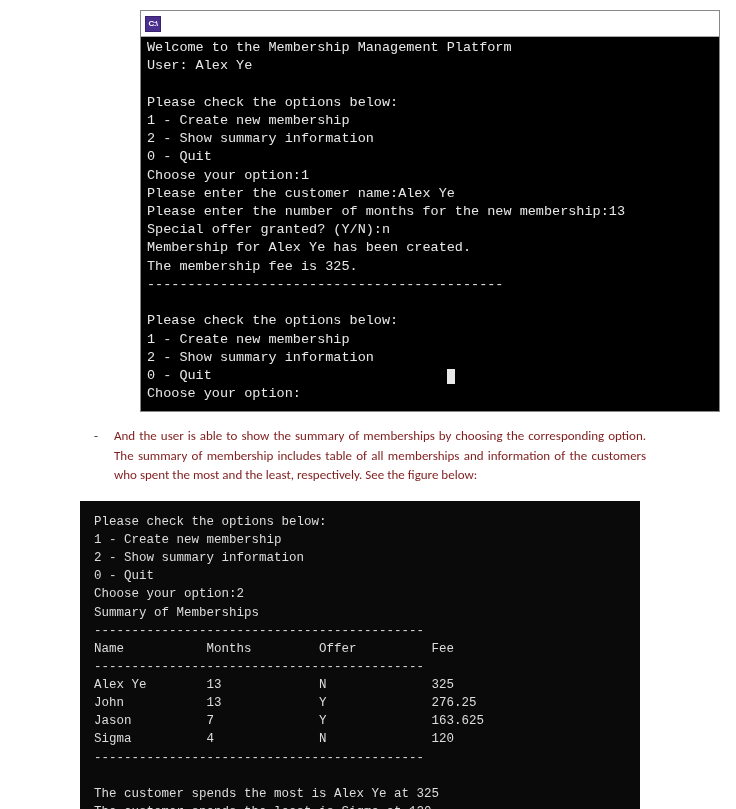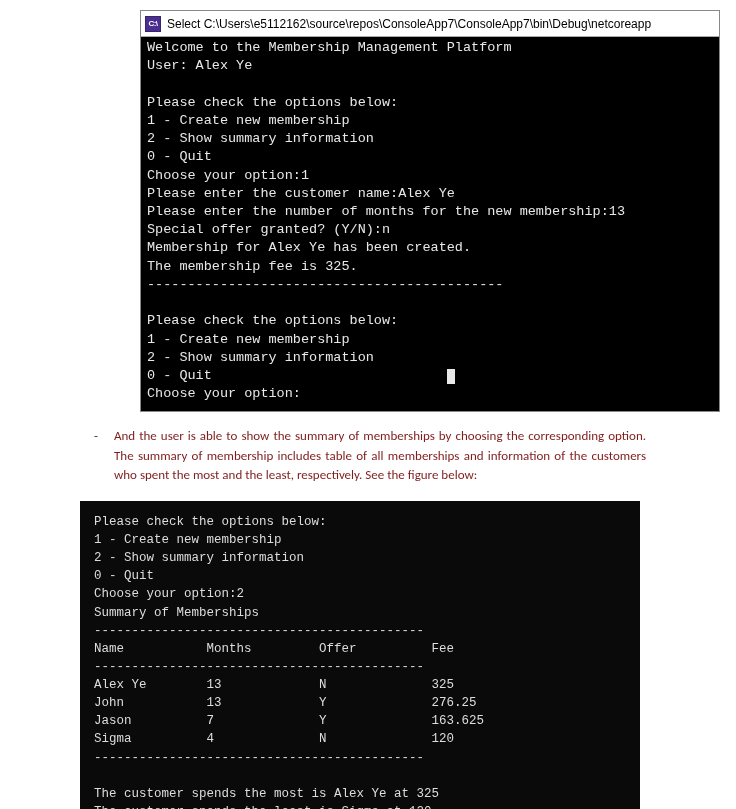--- a/index.html
+++ b/index.html
@@ -96,21 +96,20 @@
   }
 </style>
 </head>
 <body>
 
 <div class="doc">
 
   <div class="console-window">
     <div class="title-bar">
       <span class="cmd-icon">C:\</span>
-      <span>Select C:\Users\e5112162\source\repos\ConsoleApp7\ConsoleApp7\bin\Debug\netcoreapp</span>
     </div>
     <div class="console-body" id="console-body-1">Welcome to the Membership Management Platform
 User: Alex Ye
 
 Please check the options below:
 1 - Create new membership
 2 - Show summary information
 0 - Quit
 Choose your option:1
 Please enter the customer name:Alex Ye

